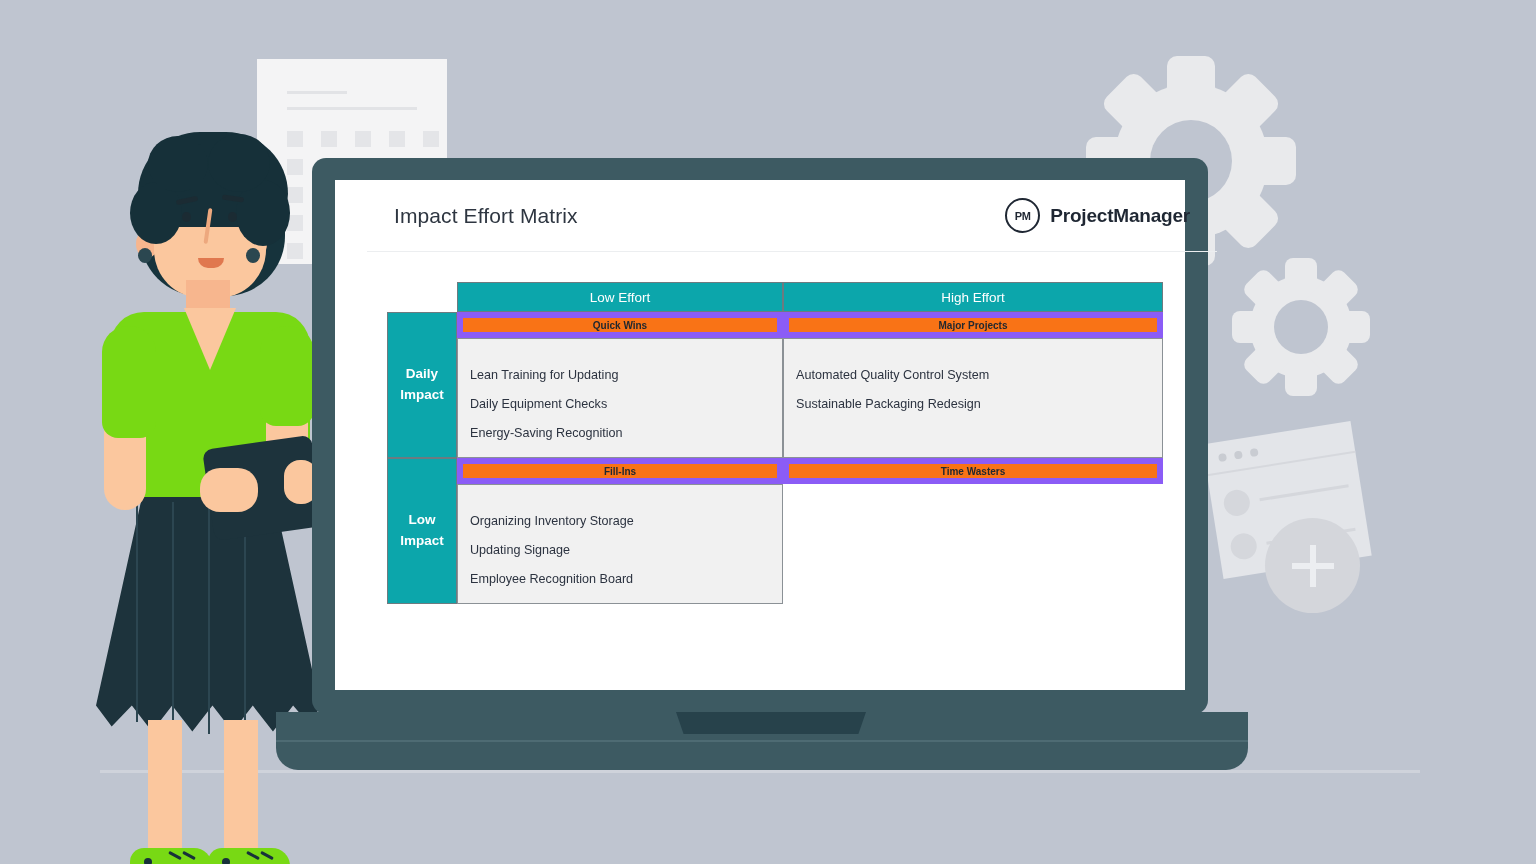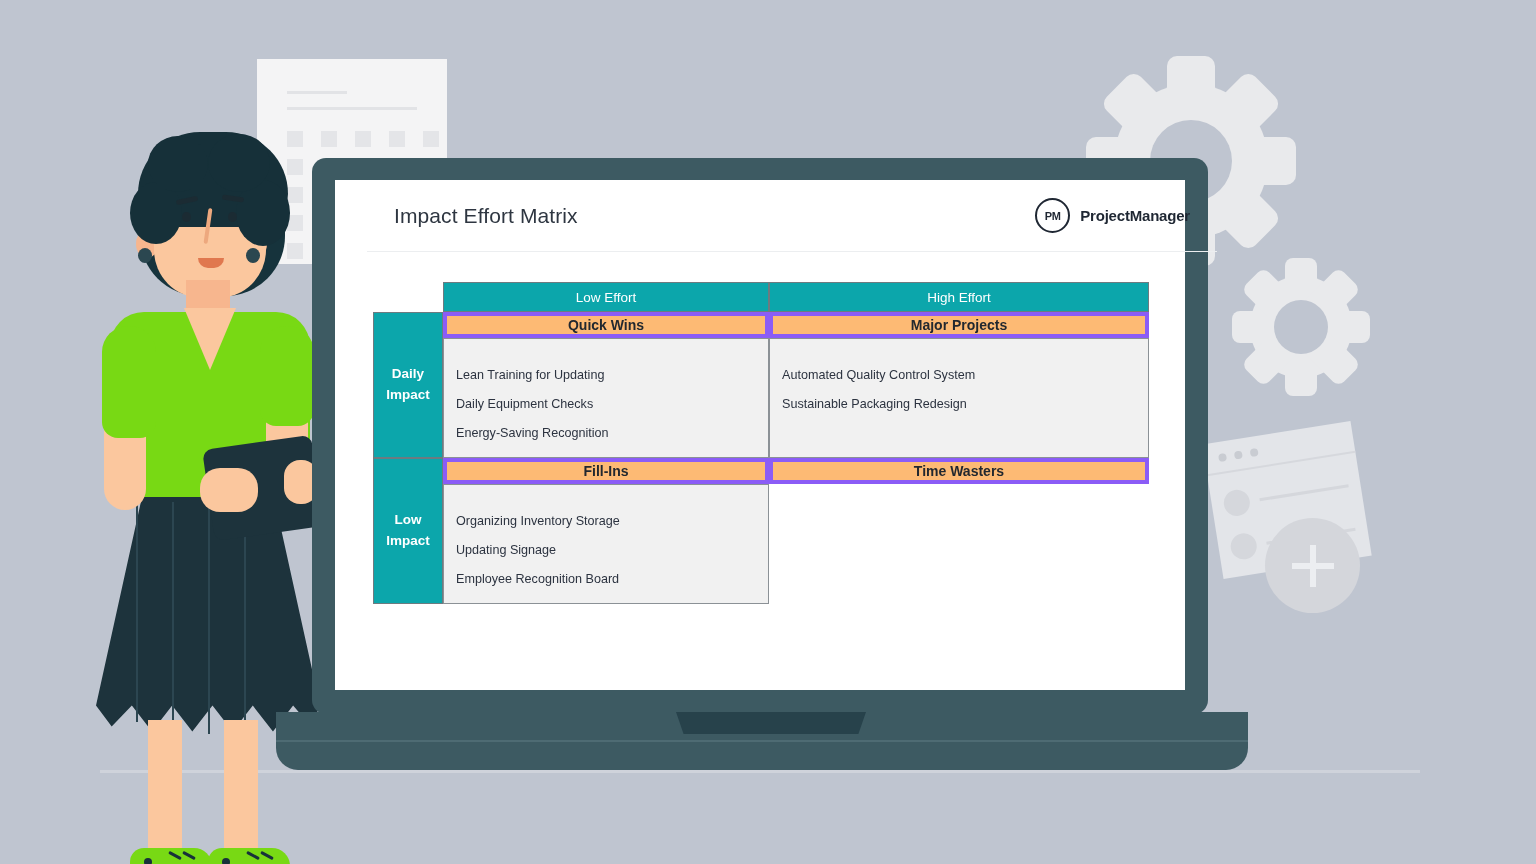--- a/index.html
+++ b/index.html
@@ -121,46 +121,46 @@
     display:flex;align-items:center;justify-content:space-between;
     padding:0 27px;box-sizing:border-box;margin-left:32px;
   }
   .page-title{font-size:21px;color:#2e3641;letter-spacing:.1px;}
   .brand{display:flex;align-items:center;gap:10px;}
   .brand-mark{
     width:31px;height:31px;border-radius:50%;border:2.4px solid #1f2733;
     display:flex;align-items:center;justify-content:center;
     font-size:11px;font-weight:bold;color:#1f2733;letter-spacing:-.3px;
   }
-  .brand-name{font-size:15px;font-weight:bold;color:#1f2733;letter-spacing:-.2px;}
-
-  
-  .matrix{position:absolute;left:38px;top:102px;width:776px;height:300px;}
+  .brand-name{font-size:19px;font-weight:bold;color:#1f2733;letter-spacing:-.2px;}
+
+  
+  .matrix{position:absolute;left:52px;top:102px;width:776px;height:300px;}
   .mx-grid{
     display:grid;
     grid-template-columns:70px 326px 380px;
     grid-template-rows:30px 26px 120px 26px 120px;
     width:776px;
   }
   .cell{box-sizing:border-box;}
   .corner-blank{background:#ffffff;grid-column:1;grid-row:1;}
   .col-head{
     background:#0ca6ab;color:#ffffff;font-size:13.5px;
     display:flex;align-items:center;justify-content:center;
     border:1px solid #6d7b80;
   }
   .row-label{
     background:#0ca6ab;color:#ffffff;font-size:13.5px;font-weight:600;
     display:flex;flex-direction:column;align-items:center;justify-content:center;
     border:1px solid #6d7b80;line-height:1.55;
   }
   .quad-head{
-    background:#fdba74;color:#22282f;font-size:14px;font-weight:bold;
+    background:#f97316;color:#22282f;font-size:10px;font-weight:bold;
     display:flex;align-items:center;justify-content:center;
-    border:4px solid #8b5cf6;
+    border:6px solid #8b5cf6;
   }
   .quad-body{
     background:#f1f1f1;border:1px solid #8b9196;
     padding:22px 0 0 12px;box-sizing:border-box;
   }
   .quad-body div{
     font-size:12.6px;color:#2c3340;line-height:2.3;
   }
 </style>
 </head>

